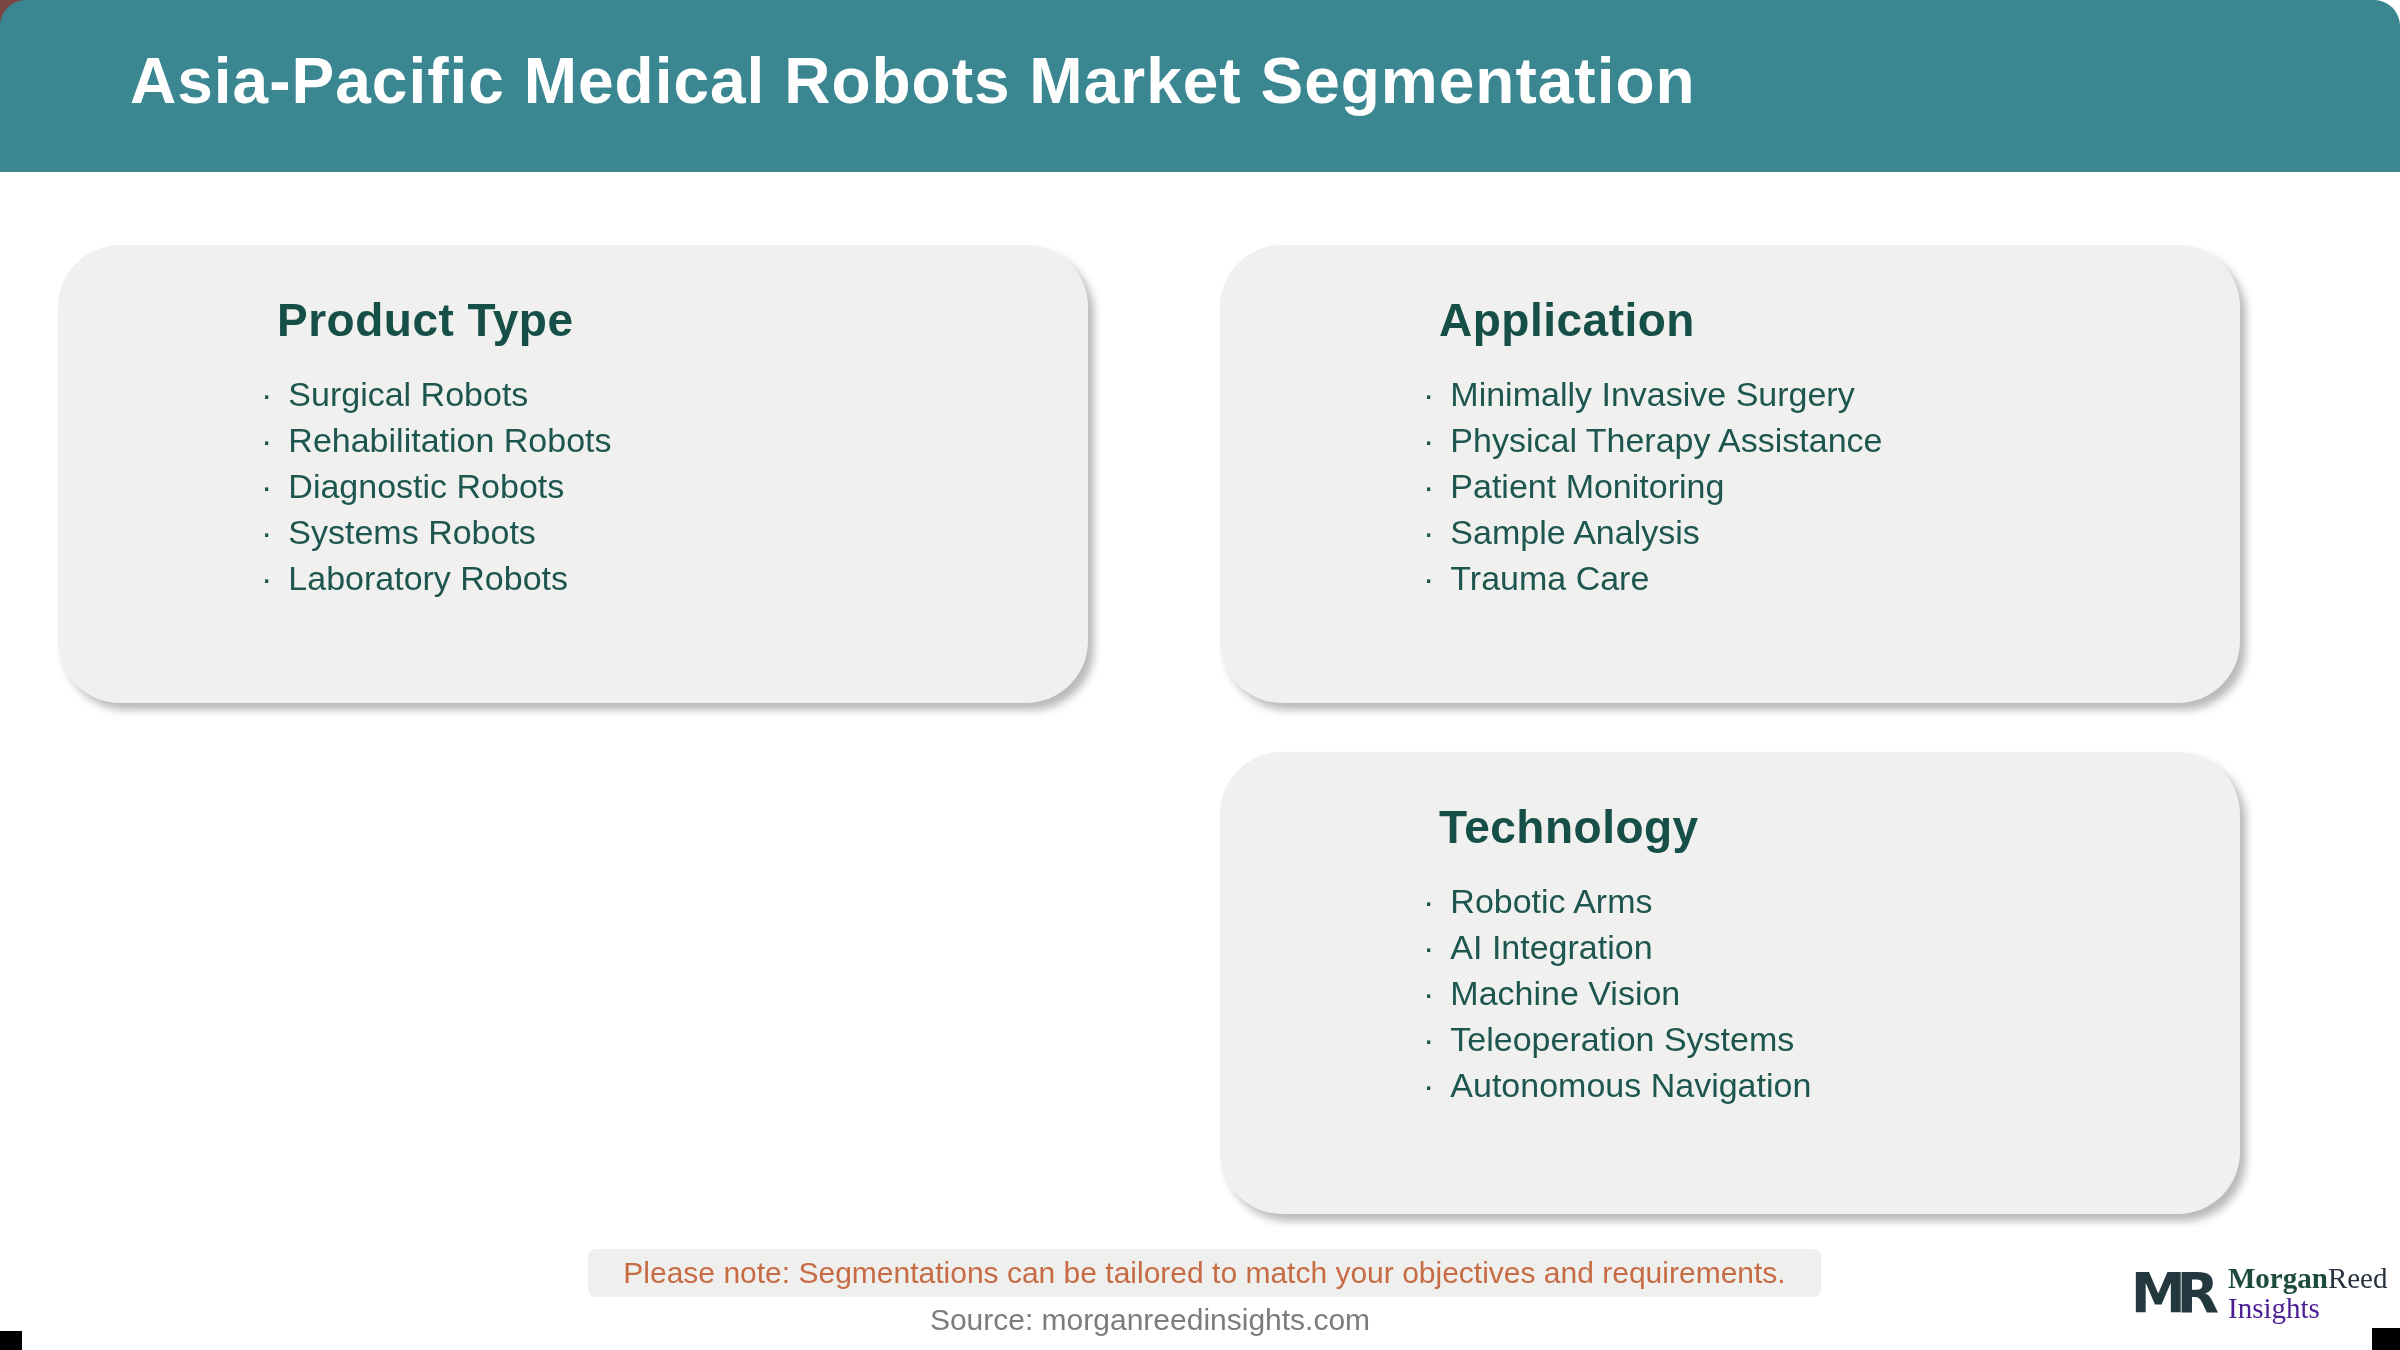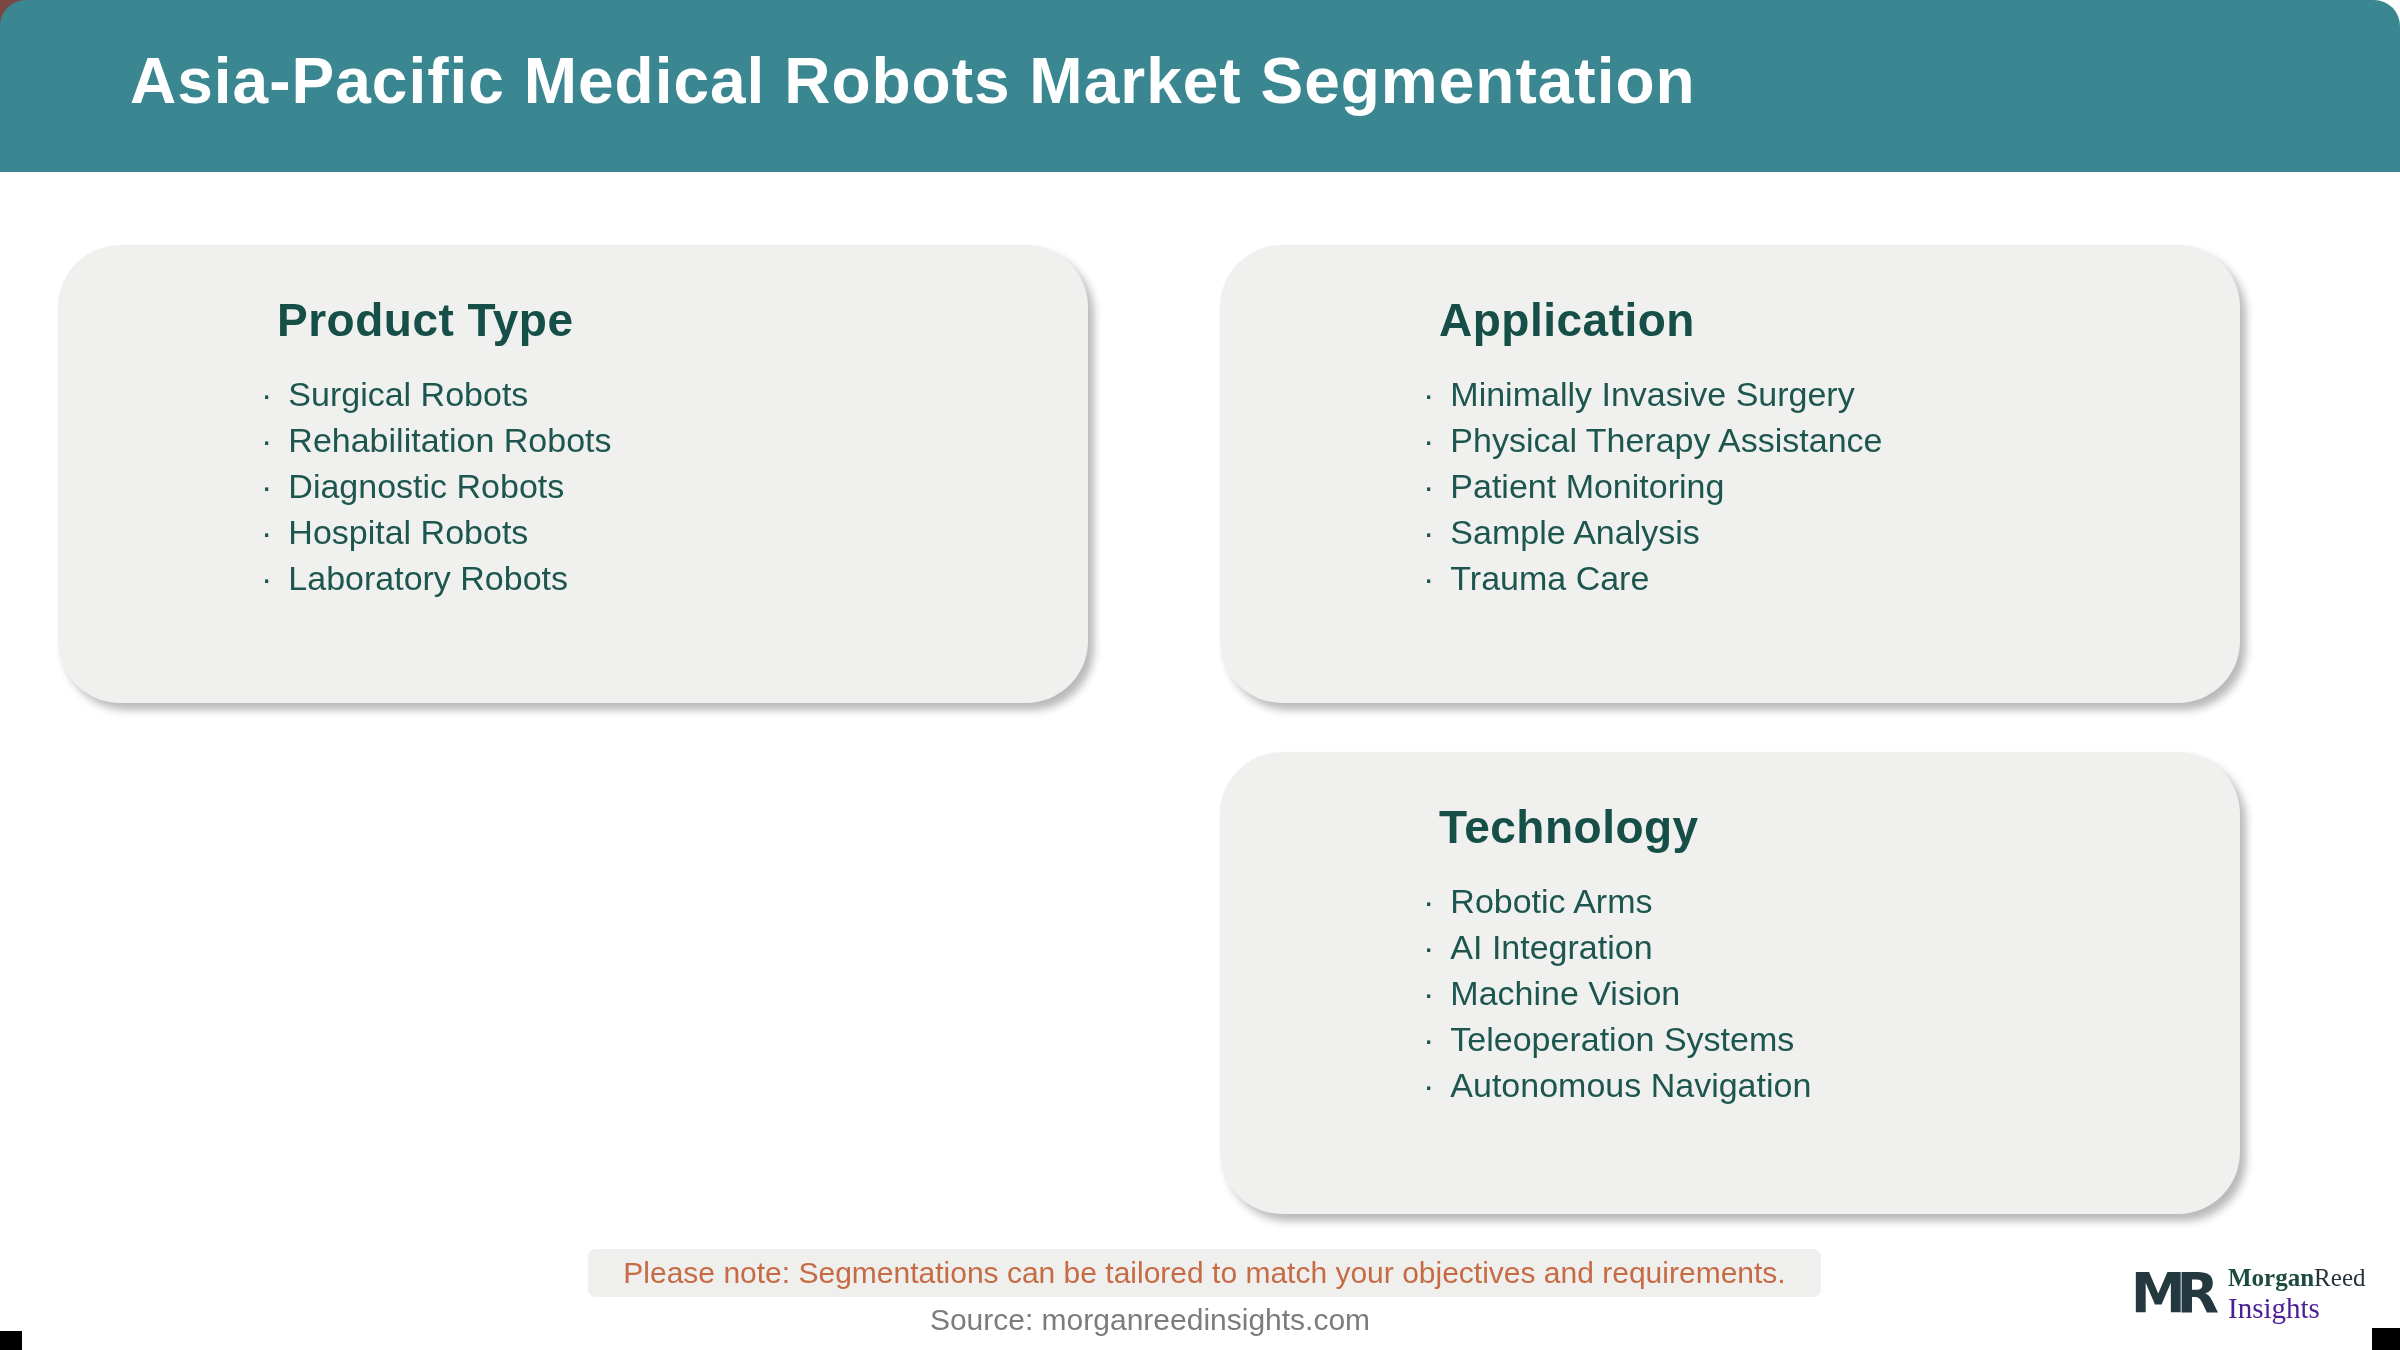--- a/index.html
+++ b/index.html
@@ -41,21 +41,21 @@
   .note-pill span{color:#c76b45;font-size:30px;}
   .source-line{
     position:absolute;left:750px;top:1303px;width:800px;text-align:center;z-index:1;
     color:#7c7c7c;font-size:30px;
   }
   .logo{
     position:absolute;left:2134px;top:1262px;display:flex;align-items:center;z-index:1;
   }
   .logo svg{display:block;}
   .logo-text{margin-left:10px;font-family:"Liberation Serif", serif;line-height:30px;}
-  .logo-line1{font-size:25px;white-space:nowrap;}
+  .logo-line1{font-size:29px;white-space:nowrap;}
   .logo-line1 .morgan{color:#1d4b40;font-weight:bold;}
   .logo-line1 .reed{color:#28323c;}
   .logo-line2{font-size:29px;color:#4c1d95;}
   .corner-square{position:absolute;background:#000;z-index:2;}
   .corner-square.bl{left:0;top:1331px;width:22px;height:19px;}
   .corner-square.br{left:2372px;top:1328px;width:28px;height:22px;}
 </style>
 </head>
 <body>
 
@@ -66,21 +66,21 @@
   <header class="header">
     <h1>Asia-Pacific Medical Robots Market Segmentation</h1>
   </header>
 
   <section class="card card-1">
     <h2>Product Type</h2>
     <ul>
       <li>Surgical Robots</li>
       <li>Rehabilitation Robots</li>
       <li>Diagnostic Robots</li>
-      <li>Hospital Robots</li>
+      <li>Systems Robots</li>
       <li>Laboratory Robots</li>
     </ul>
   </section>
 
   <section class="card card-2">
     <h2>Application</h2>
     <ul>
       <li>Minimally Invasive Surgery</li>
       <li>Physical Therapy Assistance</li>
       <li>Patient Monitoring</li>

